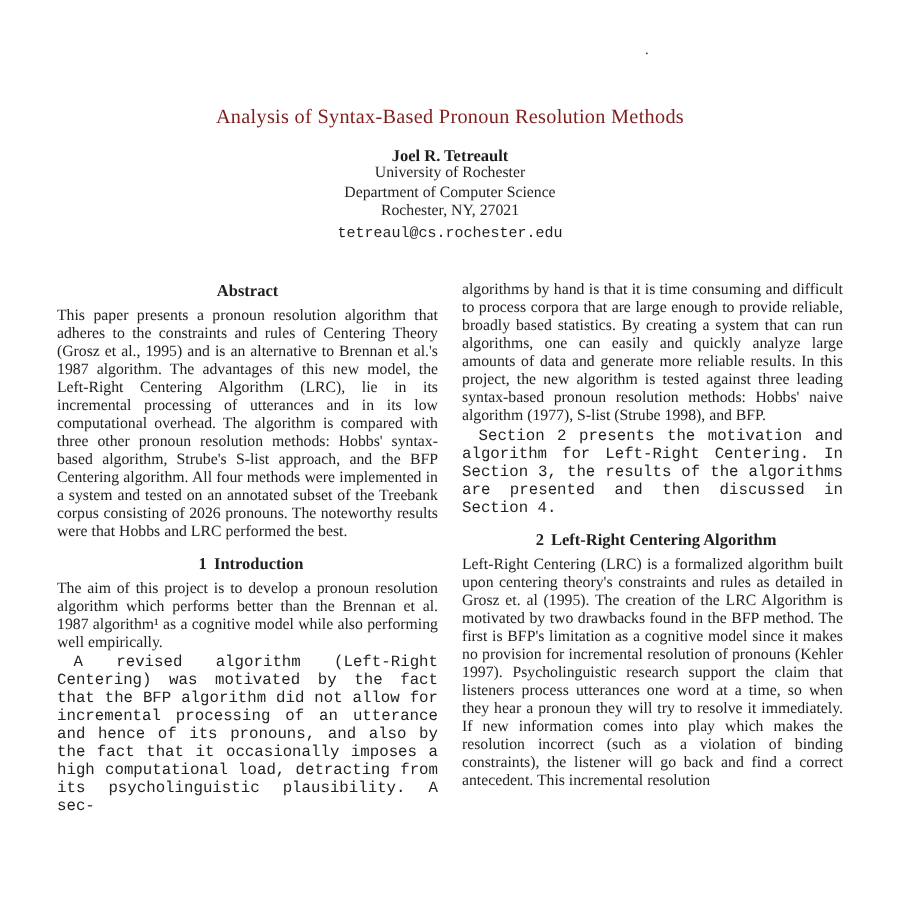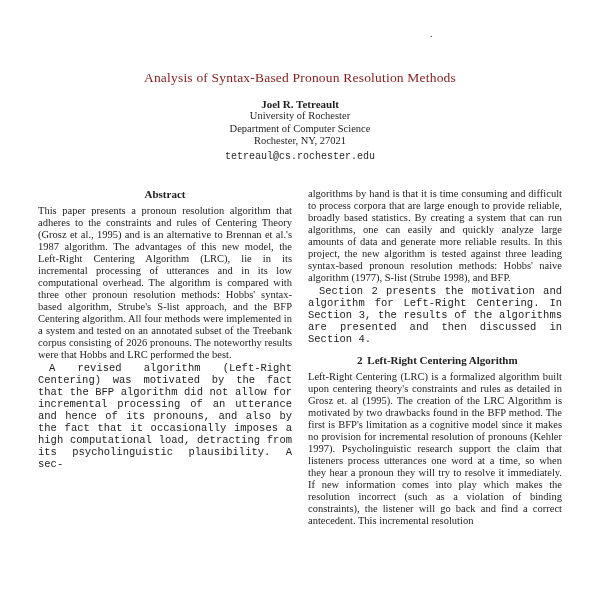--- a/index.html
+++ b/index.html
@@ -40,20 +40,24 @@
     <div class="affil-line">Rochester, NY, 27021</div>
     <div class="email">tetreaul@cs.rochester.edu</div>
   </div>
 
   <div class="columns">
 
     <div class="col">
       <div class="abstract-heading">Abstract</div>
       <p class="noindent">This paper presents a pronoun resolution algorithm that adheres to the constraints and rules of Centering Theory (Grosz et al., 1995) and is an alternative to Brennan et al.'s 1987 algorithm. The advantages of this new model, the Left-Right Centering Algorithm (LRC), lie in its incremental processing of utterances and in its low computational overhead. The algorithm is compared with three other pronoun resolution methods: Hobbs' syntax-based algorithm, Strube's S-list approach, and the BFP Centering algorithm. All four methods were implemented in a system and tested on an annotated subset of the Treebank corpus consisting of 2026 pronouns. The noteworthy results were that Hobbs and LRC performed the best.</p>
 
+      <div class="section-heading">
+        <span class="num">1</span><span>Introduction</span>
+      </div>
+      <p class="noindent">The aim of this project is to develop a pronoun resolution algorithm which performs better than the Brennan et al. 1987 algorithm¹ as a cognitive model while also performing well empirically.</p>
       <p class="indent">A revised algorithm (Left-Right Centering) was motivated by the fact that the BFP algorithm did not allow for incremental processing of an utterance and hence of its pronouns, and also by the fact that it occasionally imposes a high computational load, detracting from its psycholinguistic plausibility. A sec-</p>
     </div>
 
     <div class="col">
       <p class="noindent">algorithms by hand is that it is time consuming and difficult to process corpora that are large enough to provide reliable, broadly based statistics. By creating a system that can run algorithms, one can easily and quickly analyze large amounts of data and generate more reliable results. In this project, the new algorithm is tested against three leading syntax-based pronoun resolution methods: Hobbs' naive algorithm (1977), S-list (Strube 1998), and BFP.</p>
       <p class="indent">Section 2 presents the motivation and algorithm for Left-Right Centering. In Section 3, the results of the algorithms are presented and then discussed in Section 4.</p>
 
       <div class="section-heading">
         <span class="num">2</span><span>Left-Right Centering Algorithm</span>
       </div>

